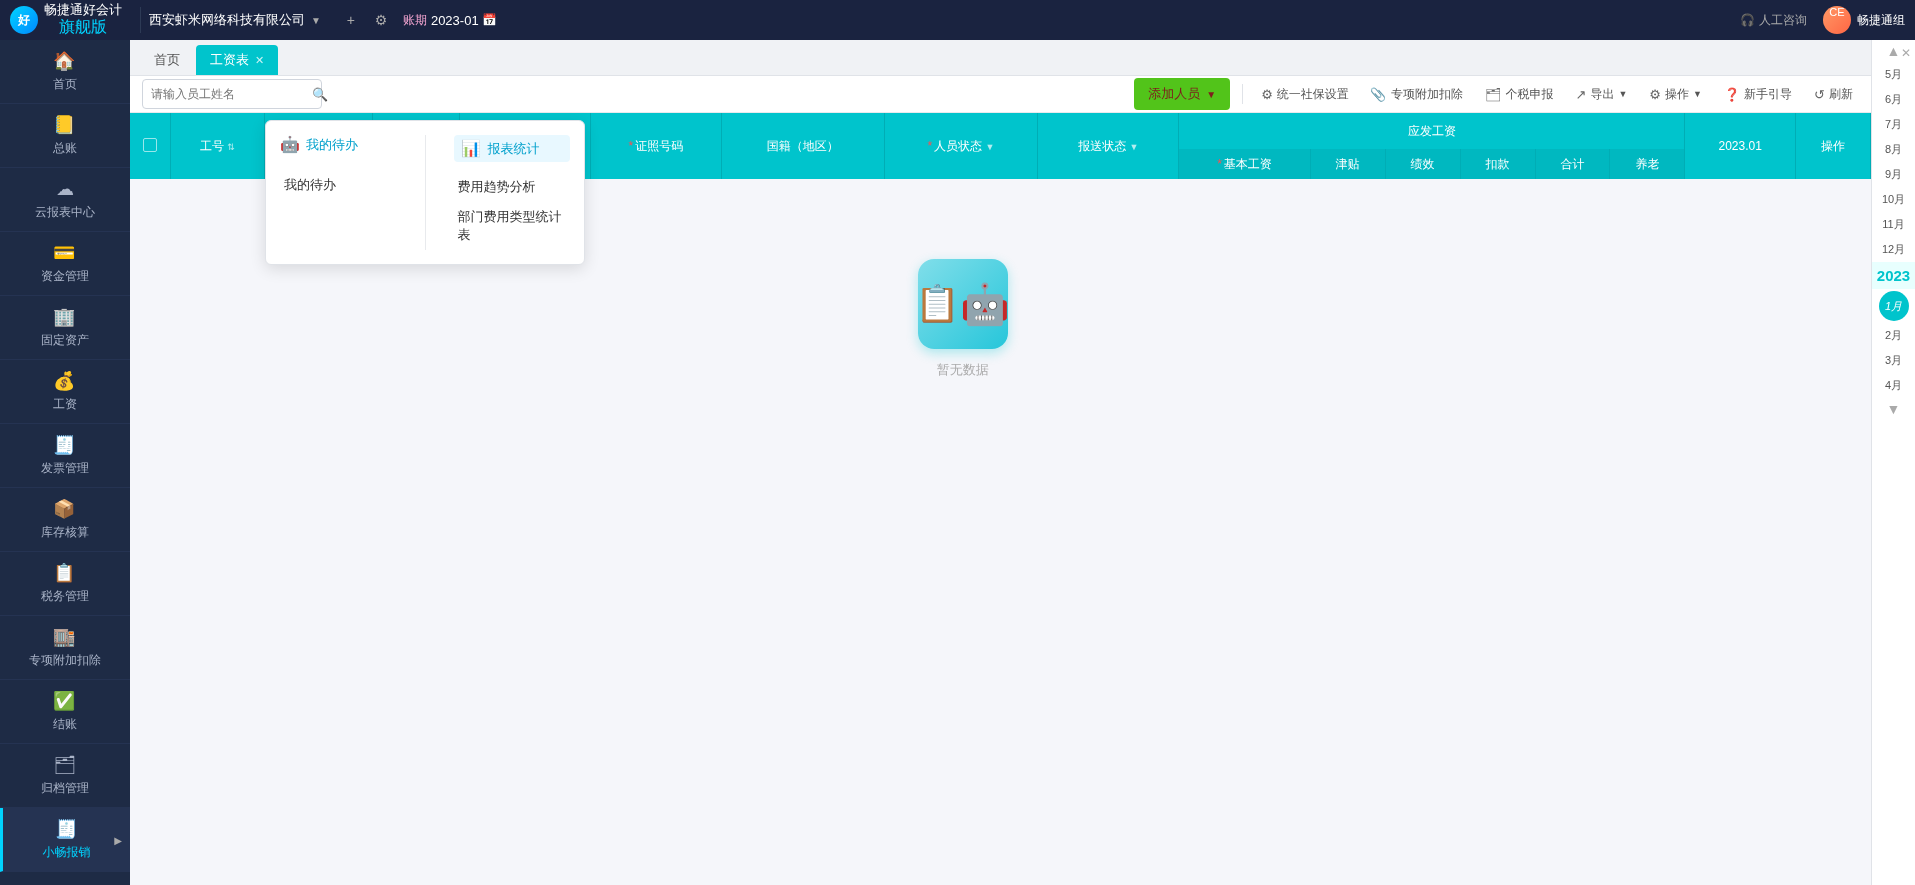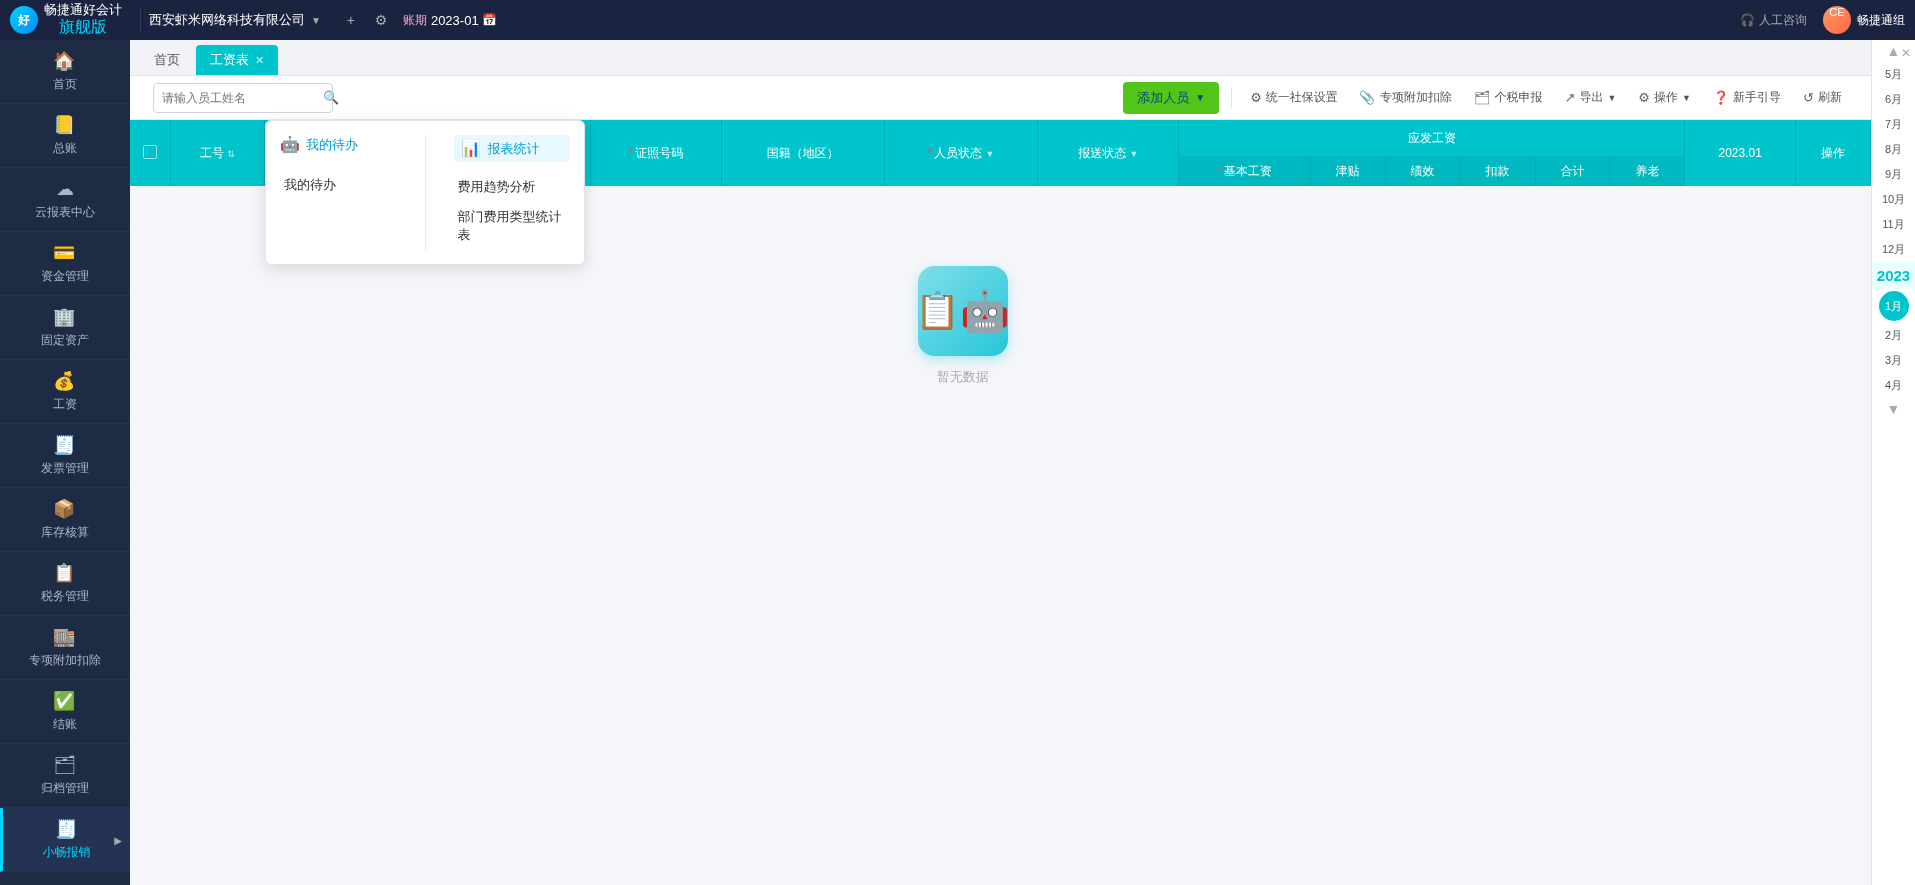--- a/index.html
+++ b/index.html
@@ -98,40 +98,40 @@
       height: 30px; padding: 0 14px; display: flex; align-items: center;
       font-size: 13px; cursor: pointer; border-radius: 4px 4px 0 0;
       gap: 6px; margin-right: 2px;
     }
     .tab.inactive { color: #555; background: transparent; }
     .tab.active { background: white; color: #333; border: 1px solid #e0e3e8; border-bottom: 1px solid white; }
     .tab-close { color: #999; font-size: 11px; cursor: pointer; }
 
     
     .toolbar {
-      height: 44px; background: white;
+      height: 37px; background: white;
       display: flex; align-items: center;
-      padding: 0 23px; gap: 10px;
+      padding: 0 12px; gap: 10px;
       border-bottom: 1px solid #e8eaed;
       flex-shrink: 0;
     }
     .search-box {
       display: flex; align-items: center;
       border: 1px solid #d0d5dd; border-radius: 4px;
       padding: 0 8px; height: 30px; width: 180px; gap: 6px;
     }
     .search-box input {
       border: none; outline: none; font-size: 12px; color: #333;
       background: transparent; flex: 1;
     }
     .search-icon { color: #aaa; font-size: 13px; cursor: pointer; }
     .toolbar-spacer { flex: 1; }
     .btn-add-person {
       height: 32px; padding: 0 14px;
-      background: #52c41a; color: #0c4a6e;
+      background: #52c41a; color: #7f1d1d;
       border: none; border-radius: 4px;
       font-size: 13px; cursor: pointer;
       display: flex; align-items: center; gap: 6px;
     }
     .btn-add-person .arrow { font-size: 10px; }
     .toolbar-action {
       display: flex; align-items: center; gap: 4px;
       font-size: 12px; color: #555; cursor: pointer;
       padding: 4px 6px; border-radius: 3px;
       white-space: nowrap;
@@ -484,21 +484,21 @@
     <div class="panel-nav">▲</div>
     <div class="month-item">5月</div>
     <div class="month-item">6月</div>
     <div class="month-item">7月</div>
     <div class="month-item">8月</div>
     <div class="month-item">9月</div>
     <div class="month-item">10月</div>
     <div class="month-item">11月</div>
     <div class="month-item">12月</div>
     <div class="month-item year-divider">2023</div>
-    <div class="month-item" style="background:#00c4cc; color:white; border-radius:50%; width:30px; height:30px; display:flex; align-items:center; justify-content:center; margin:2px auto; font-size:11px;">1月</div>
+    <div class="month-item" style="background:#00c4cc; color:white; border-radius:50%; width:30px; height:30px; display:flex; align-items:center; justify-content:center; margin:2px auto; font-size:11px;font-style:italic;">1月</div>
     <div class="month-item">2月</div>
     <div class="month-item">3月</div>
     <div class="month-item">4月</div>
     <div class="panel-nav">▼</div>
     <div class="right-panel-close">✕</div>
   </div>
 
 </div>
 
 </body></html>

